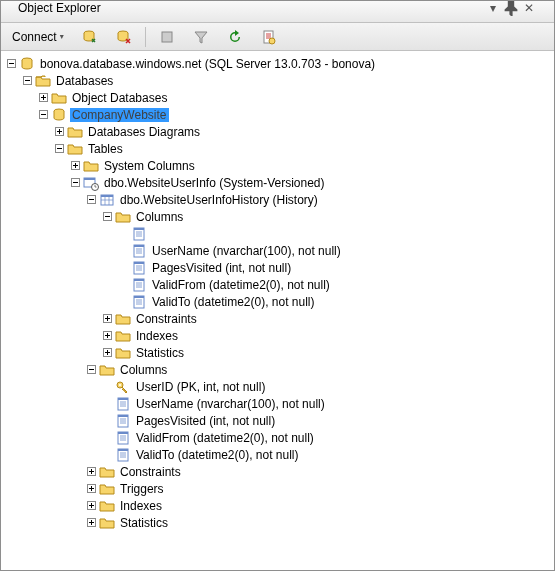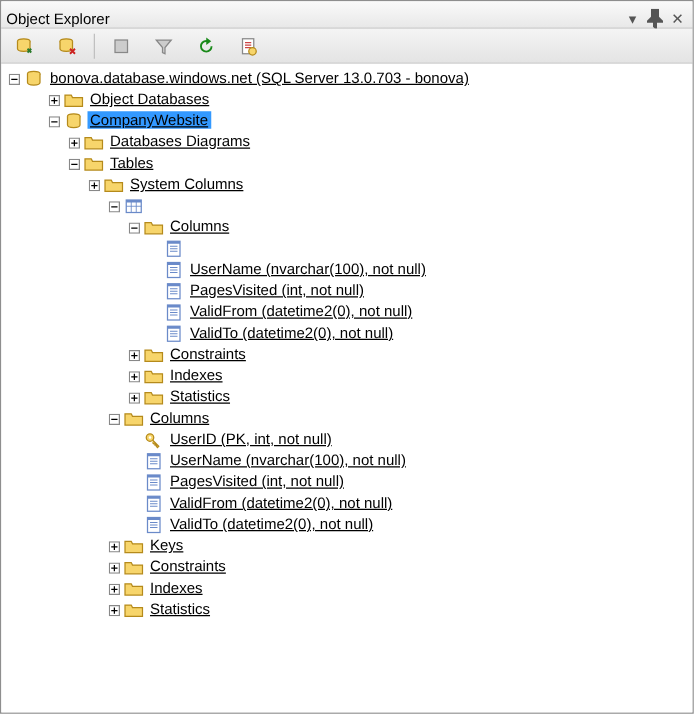--- a/index.html
+++ b/index.html
@@ -1,48 +1,51 @@
 <!DOCTYPE html>
 <html><head>
 <meta charset="utf-8">
 <style>
   * { box-sizing: border-box; margin: 0; padding: 0; font-family: "Segoe UI", Tahoma, sans-serif; font-size: 12px; }
   body { background: #fff; width: 555px; height: 571px; border: 1px solid #8e8e8e; display: flex; flex-direction: column; overflow: hidden; }
-  .titlebar { background: linear-gradient(#fafafa,#e8e8e8); border-bottom: 1px solid #c0c0c0; height: 22px; display: flex; align-items: flex-end; padding: 0 4px; }
+  .titlebar { background: linear-gradient(#fafafa,#e8e8e8); border-bottom: 1px solid #c0c0c0; height: 22px; display: flex; align-items: flex-start; padding: 0 17px; }
   .titlebar .t { flex: 1; }
   .titlebar .wbtn { width: 16px; height: 14px; margin-left: 2px; display:flex; align-items:center; justify-content:center; color:#555; cursor:pointer; }
   .toolbar { background: linear-gradient(#f4f4f4,#e4e4e4); border-bottom: 1px solid #c0c0c0; height: 28px; display: flex; align-items: center; padding: 0 4px; gap: 4px; }
   .toolbar .tbtn { height: 22px; padding: 0 6px; display: flex; align-items: center; border: 1px solid transparent; border-radius: 2px; cursor: pointer; }
   .toolbar .drop::after { content:"▾"; font-size:8px; margin-left:3px; color:#555; }
   .toolbar .sep { width:1px; height:20px; background:#c0c0c0; margin:0 2px; }
   .ico16 { width:16px; height:16px; display:inline-block; }
   .tree { flex:1; overflow:auto; padding: 4px 0 4px 2px; background:#fff; user-select:none; }
-  .row { display:flex; align-items:flex-start; height:17px; white-space:nowrap;text-decoration:underline; }
+  .row { display:flex; align-items:center; height:17px; white-space:nowrap; }
   .tw { width:16px; height:16px; display:flex; align-items:center; justify-content:center; cursor:pointer; flex-shrink:0; }
   .tw svg { width:9px; height:9px; }
   .ic { width:16px; height:16px; display:flex; align-items:center; justify-content:center; margin-right:3px; flex-shrink:0; }
   .lbl { padding: 0 2px; }
-  .sel { background:#3399ff; color:#000000; }
+  .sel { background:#3399ff; color:#404040; }
   .indent { display:inline-block; flex-shrink:0; }
 </style>
 </head>
 <body>
 
 <div class="titlebar">
   <span class="t">Object Explorer</span>
   <span class="wbtn">▾</span>
   <span class="wbtn">
     <svg viewBox="0 0 10 10">
         <path d="M3 0h4v4l2 2v1H6v3L5 10 4 9V7H1V6l2-2z" fill="#555"></path>
       </svg>
   </span>
   <span class="wbtn">✕</span>
 </div>
 
 <div class="toolbar">
+  <div class="tbtn drop">
+      <span>Connect</span>
+    </div>
   <div class="tbtn">
     <svg class="ico16" viewBox="0 0 16 16">
         <ellipse cx="7" cy="4" rx="5" ry="2" fill="#f7d56b" stroke="#b58a1b"></ellipse>
         <path d="M2 4v6c0 1.1 2.2 2 5 2s5-.9 5-2V4" fill="#f7d56b" stroke="#b58a1b"></path>
         <path d="M10 10l3 3M13 10l-3 3" stroke="#2a7a2a" stroke-width="1.5"></path>
       </svg>
   </div>
   <div class="tbtn">
     <svg class="ico16" viewBox="0 0 16 16">
         <ellipse cx="7" cy="4" rx="5" ry="2" fill="#f7d56b" stroke="#b58a1b"></ellipse>
@@ -87,20 +90,36 @@
       </span>
   <span class="ic">
         <svg viewBox="0 0 16 16">
           <ellipse cx="8" cy="4" rx="5" ry="2" fill="#f7d56b" stroke="#b58a1b"></ellipse>
           <path d="M3 4v7c0 1.1 2.2 2 5 2s5-.9 5-2V4" fill="#f7d56b" stroke="#b58a1b"></path>
         </svg>
       </span>
   <span class="lbl">bonova.database.windows.net (SQL Server 13.0.703 - bonova)</span>
 </div>
 
+<div class="row">
+  <span class="indent" style="width:16px"></span>
+  <span class="tw">
+        <svg viewBox="0 0 9 9">
+          <rect x="0.5" y="0.5" width="8" height="8" fill="#fff" stroke="#888"></rect>
+          <path d="M2 4.5h5" stroke="#000"></path>
+        </svg>
+      </span>
+  <span class="ic">
+        <svg viewBox="0 0 16 16">
+          <path d="M1 4h5l1 2h8v7H1z" fill="#f7d56b" stroke="#b58a1b"></path>
+          <path d="M1 4h5l1-1h3v1" fill="#f2c94c" stroke="#b58a1b"></path>
+        </svg>
+      </span>
+  <span class="lbl">Databases</span>
+</div>
 
 <div class="row">
   <span class="indent" style="width:32px"></span>
   <span class="tw">
         <svg viewBox="0 0 9 9">
           <rect x="0.5" y="0.5" width="8" height="8" fill="#fff" stroke="#888"></rect>
           <path d="M2 4.5h5M4.5 2v5" stroke="#000"></path>
         </svg>
       </span>
   <span class="ic">
@@ -169,36 +188,55 @@
         </svg>
       </span>
   <span class="ic">
         <svg viewBox="0 0 16 16">
           <path d="M1 4h5l1 2h8v7H1z" fill="#f7d56b" stroke="#b58a1b"></path>
         </svg>
       </span>
   <span class="lbl">System Columns</span>
 </div>
 
+<div class="row">
+  <span class="indent" style="width:64px"></span>
+  <span class="tw">
+        <svg viewBox="0 0 9 9">
+          <rect x="0.5" y="0.5" width="8" height="8" fill="#fff" stroke="#888"></rect>
+          <path d="M2 4.5h5" stroke="#000"></path>
+        </svg>
+      </span>
+  <span class="ic">
+        <svg viewBox="0 0 16 16">
+          <rect x="1" y="3" width="11" height="9" fill="#fff" stroke="#6a8ac9"></rect>
+          <path d="M1 3h11v2H1z" fill="#6a8ac9"></path>
+          <circle cx="12" cy="12" r="3.5" fill="#fff" stroke="#555"></circle>
+          <path d="M12 10v2h1.5" stroke="#555" stroke-width="0.8" fill="none"></path>
+        </svg>
+      </span>
+  <span class="lbl">dbo.WebsiteUserInfo (System-Versioned)</span>
+</div>
 
 <div class="row">
   <span class="indent" style="width:80px"></span>
   <span class="tw">
         <svg viewBox="0 0 9 9">
           <rect x="0.5" y="0.5" width="8" height="8" fill="#fff" stroke="#888"></rect>
           <path d="M2 4.5h5" stroke="#000"></path>
         </svg>
       </span>
   <span class="ic">
         <svg viewBox="0 0 16 16">
           <rect x="2" y="3" width="12" height="10" fill="#fff" stroke="#6a8ac9"></rect>
           <path d="M2 3h12v2H2z" fill="#6a8ac9"></path>
           <path d="M6 3v10M10 3v10M2 8h12" stroke="#6a8ac9" stroke-width="0.7"></path>
         </svg>
       </span>
+  <span class="lbl">dbo.WebsiteUserInfoHistory (History)</span>
 </div>
 
 <div class="row">
   <span class="indent" style="width:96px"></span>
   <span class="tw">
         <svg viewBox="0 0 9 9">
           <rect x="0.5" y="0.5" width="8" height="8" fill="#fff" stroke="#888"></rect>
           <path d="M2 4.5h5" stroke="#000"></path>
         </svg>
       </span>
@@ -389,36 +427,36 @@
         <svg viewBox="0 0 9 9">
           <rect x="0.5" y="0.5" width="8" height="8" fill="#fff" stroke="#888"></rect>
           <path d="M2 4.5h5M4.5 2v5" stroke="#000"></path>
         </svg>
       </span>
       <span class="ic">
         <svg viewBox="0 0 16 16">
           <path d="M1 4h5l1 2h8v7H1z" fill="#f7d56b" stroke="#b58a1b"></path>
         </svg>
       </span>
-      <span class="lbl">Keys</span>
+      <span class="lbl">Constraints</span>
     </div>
 <div class="row">
       <span class="indent" style="width:80px"></span>
       <span class="tw">
         <svg viewBox="0 0 9 9">
           <rect x="0.5" y="0.5" width="8" height="8" fill="#fff" stroke="#888"></rect>
           <path d="M2 4.5h5M4.5 2v5" stroke="#000"></path>
         </svg>
       </span>
       <span class="ic">
         <svg viewBox="0 0 16 16">
           <path d="M1 4h5l1 2h8v7H1z" fill="#f7d56b" stroke="#b58a1b"></path>
         </svg>
       </span>
-      <span class="lbl">Constraints</span>
+      <span class="lbl">Triggers</span>
     </div>
 <div class="row">
       <span class="indent" style="width:80px"></span>
       <span class="tw">
         <svg viewBox="0 0 9 9">
           <rect x="0.5" y="0.5" width="8" height="8" fill="#fff" stroke="#888"></rect>
           <path d="M2 4.5h5M4.5 2v5" stroke="#000"></path>
         </svg>
       </span>
       <span class="ic">

